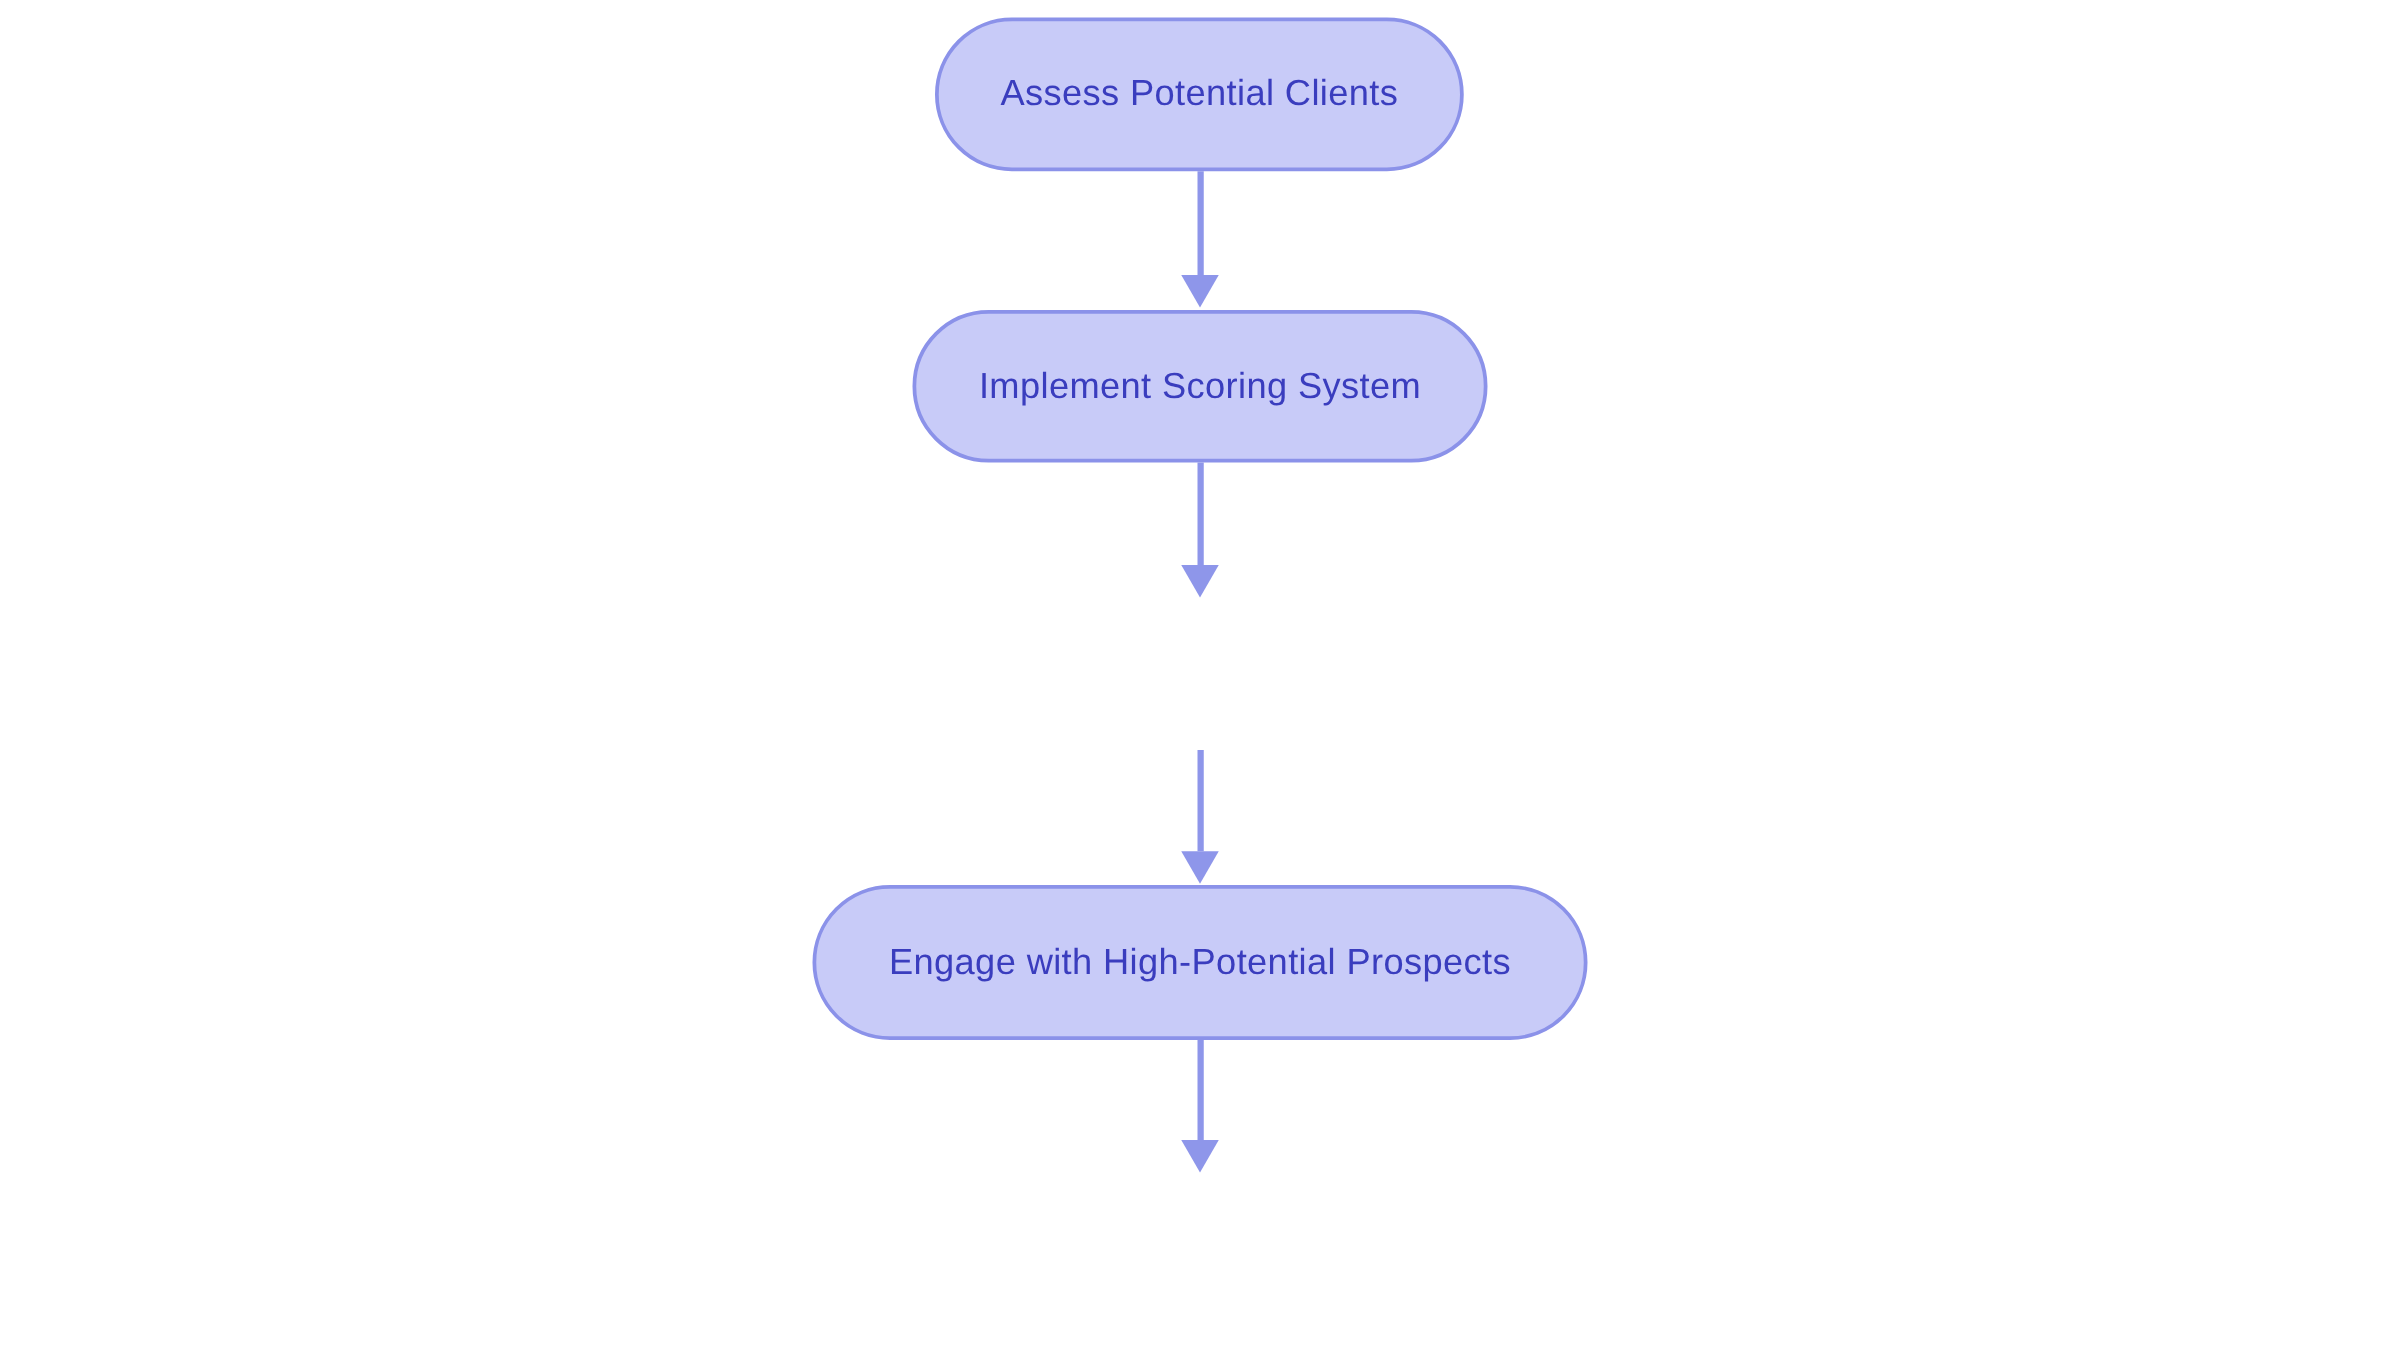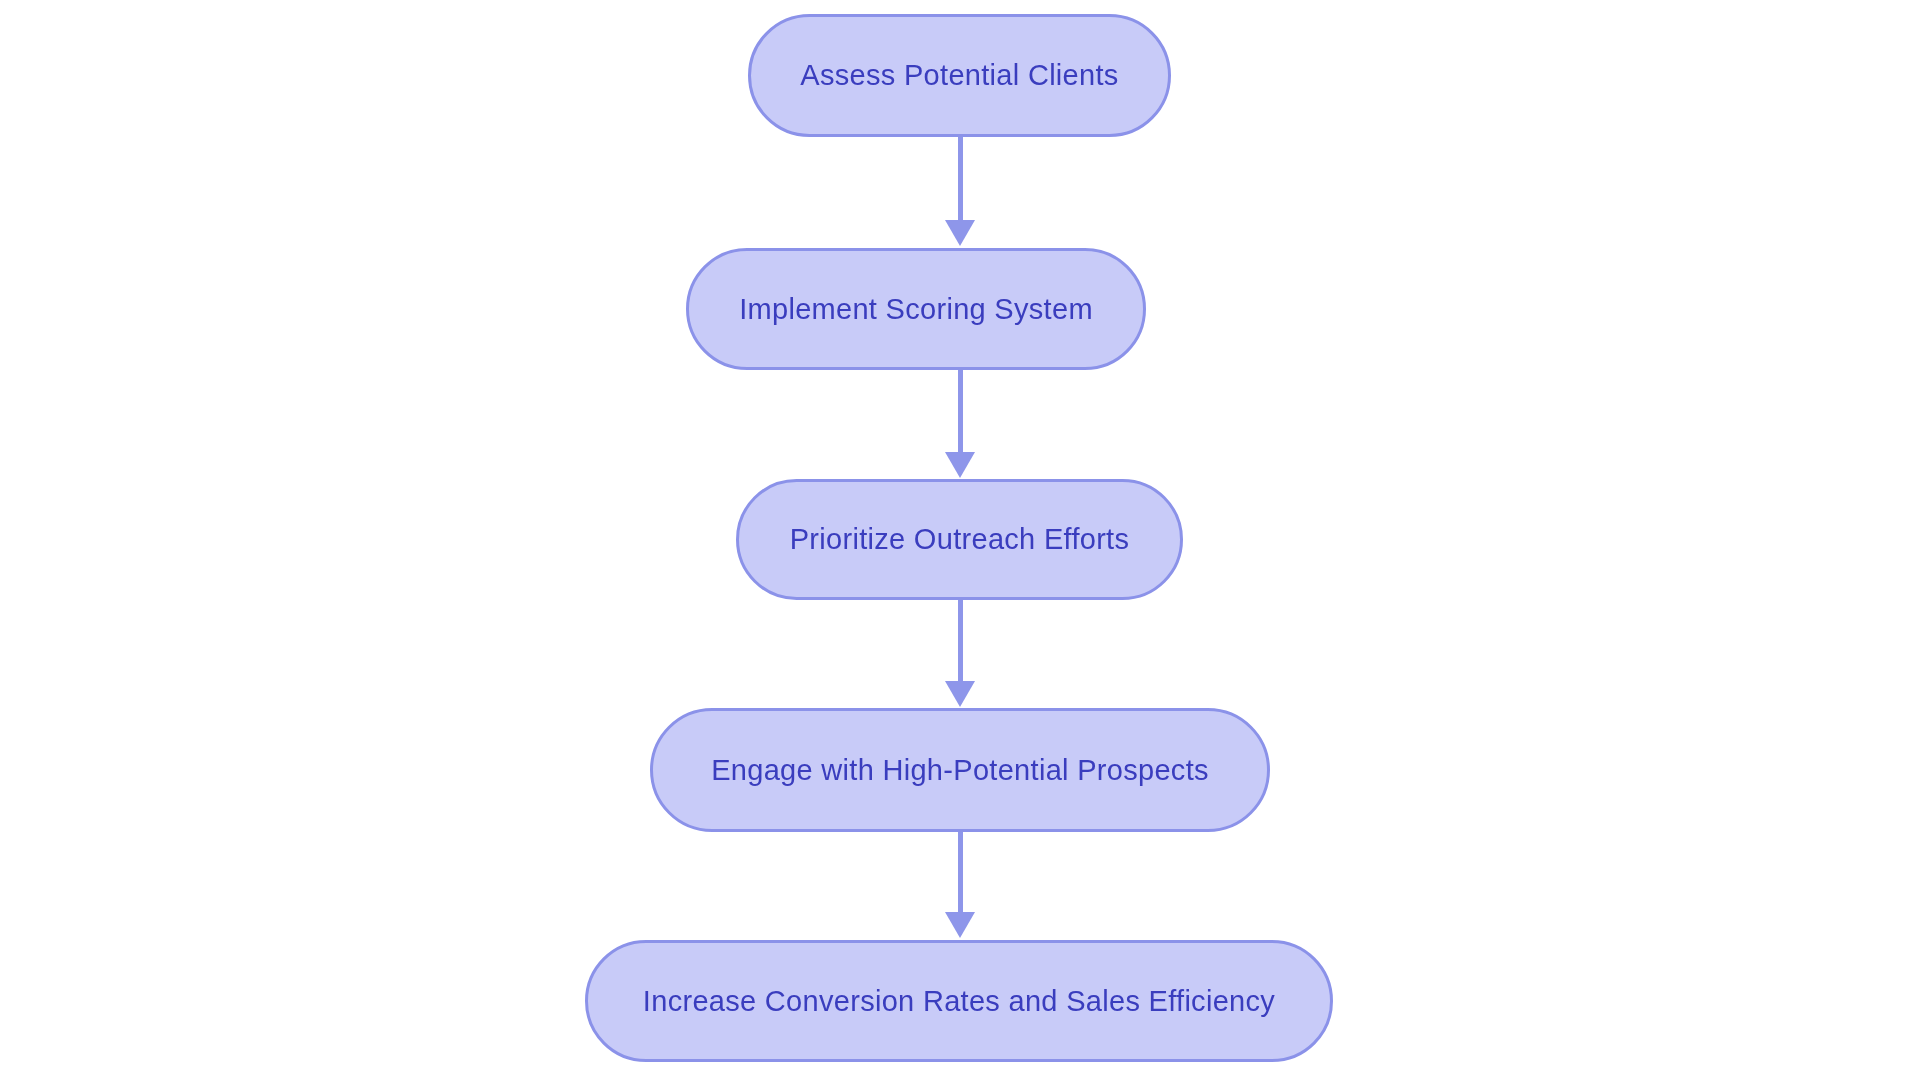--- a/index.html
+++ b/index.html
@@ -23,21 +23,21 @@
     justify-content: center;
     background: var(--node-fill, #c8cbf8);
     border: 3px solid var(--node-border, #8b92e9);
     border-radius: 62px;
     color: var(--node-text, #3a3dbe);
     font-size: 29px;
     letter-spacing: 0.3px;
     white-space: nowrap;
   }
   .node-1 { left: 748px; top: 14px;  width: 423px; height: 123px; }
-  .node-2 { left: 686px; top: 248px; width: 460px; height: 122px; }
+  .node-2 { left: 730px; top: 248px; width: 460px; height: 122px; }
   .node-3 { left: 736px; top: 479px; width: 447px; height: 121px; }
   .node-4 { left: 650px; top: 708px; width: 620px; height: 124px; text-align: center; }
   .node-5 { left: 585px; top: 940px; width: 748px; height: 122px; }
 
   .arrow {
     position: absolute;
     left: 945px;            
     width: 30px;
     display: flex;
     flex-direction: column;
@@ -77,35 +77,29 @@
 
   <div class="node node-2">
     <span>Implement Scoring System</span>
   </div>
 
   <div class="arrow arrow-2">
     <div class="arrow-line"></div>
     <div class="arrow-head"></div>
   </div>
 
-  <div class="node node-3">
-    <span>Prioritize Outreach Efforts</span>
-  </div>
 
   <div class="arrow arrow-3">
     <div class="arrow-line"></div>
     <div class="arrow-head"></div>
   </div>
 
   <div class="node node-4">
     <span>Engage with High-Potential Prospects</span>
   </div>
 
   <div class="arrow arrow-4">
     <div class="arrow-line"></div>
     <div class="arrow-head"></div>
   </div>
 
-  <div class="node node-5">
-    <span>Increase Conversion Rates and Sales Efficiency</span>
-  </div>
 
 </div>
 
 </body></html>

